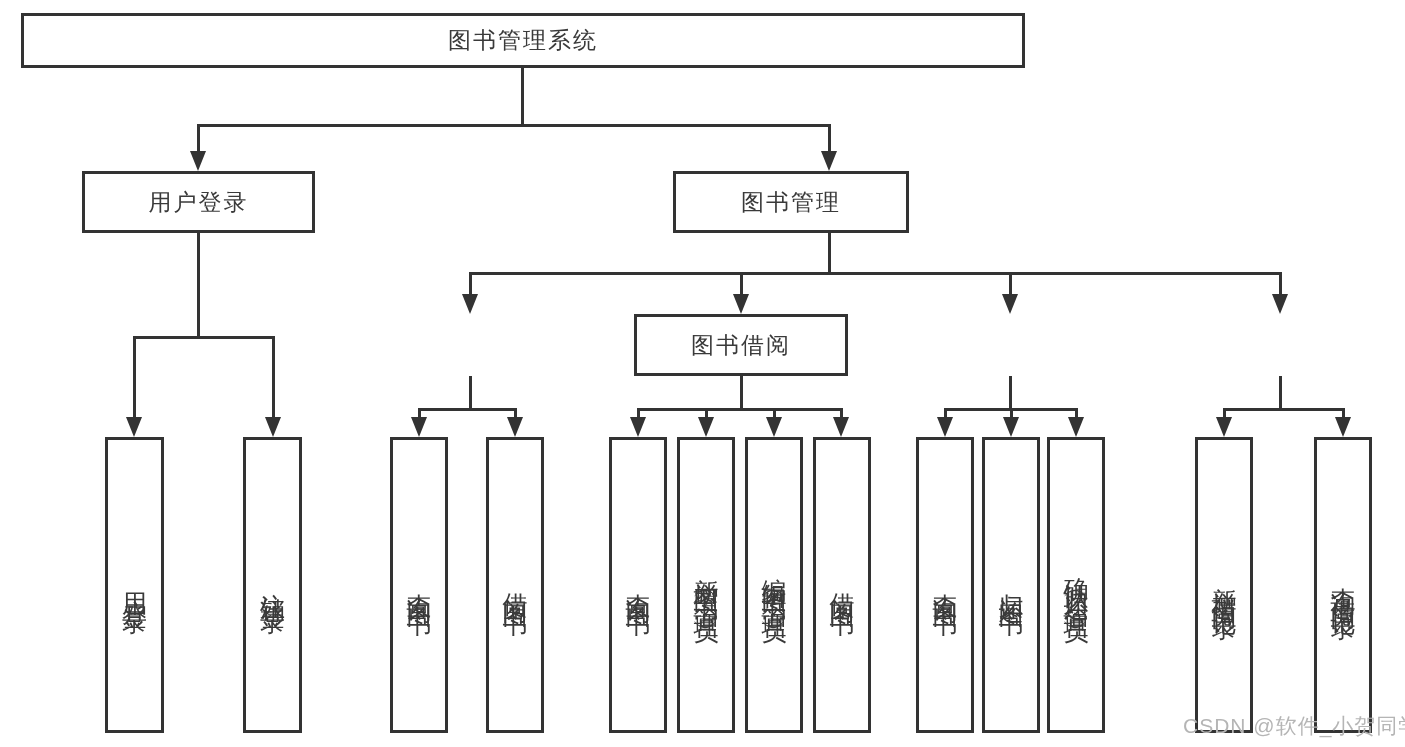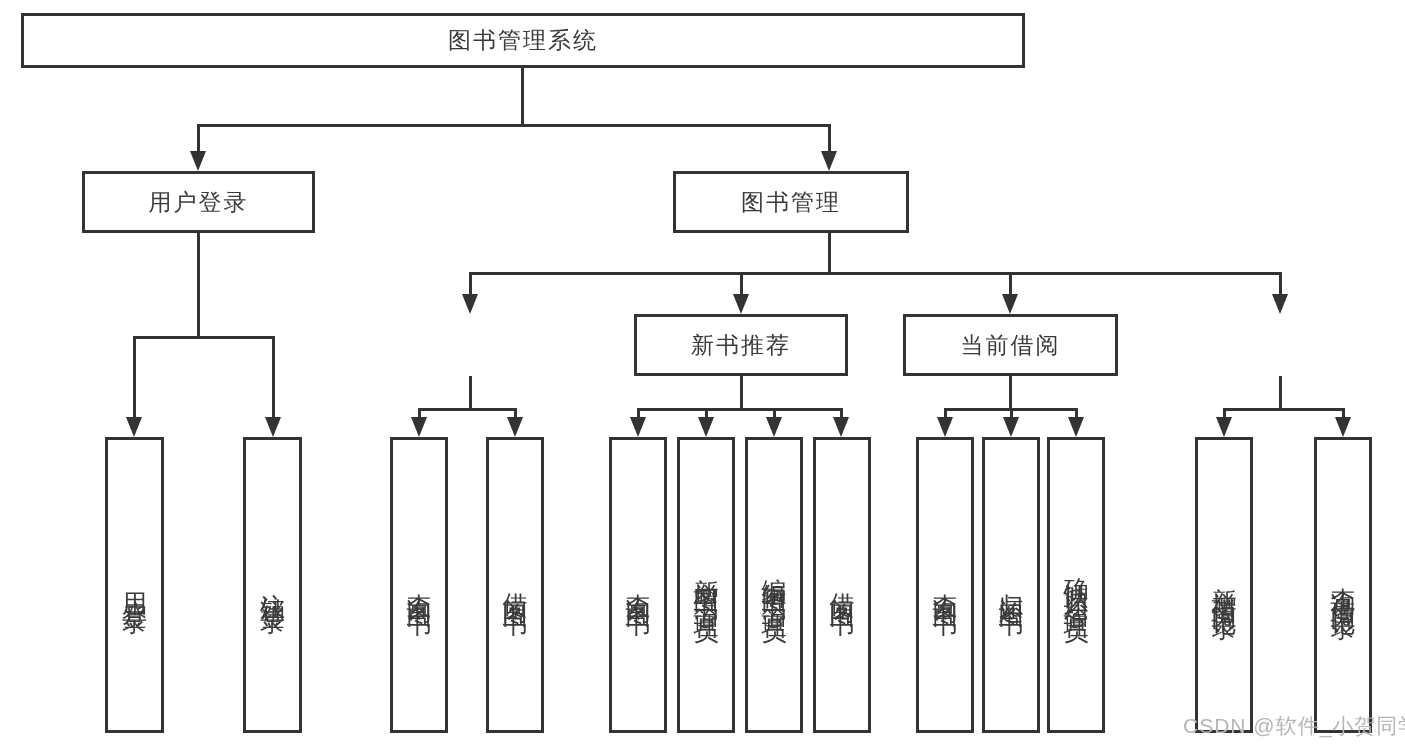--- a/index.html
+++ b/index.html
@@ -79,24 +79,21 @@
   </div>
 
   <div class="box h" style="left:82px; top:171px; width:233px; height:62px">
     <span>用户登录</span>
   </div>
   <div class="box h" style="left:673px; top:171px; width:236px; height:62px">
     <span>图书管理</span>
   </div>
 
   <div class="box h" style="left:634px; top:314px; width:214px; height:62px">
-    <span>新书推荐</span>
-  </div>
-  <div class="box h" style="left:903px; top:314px; width:215px; height:62px">
-    <span>当前借阅</span>
+    <span>图书借阅</span>
   </div>
 
   <div class="box v" style="left:105px; top:437px; width:59px; height:296px">
     <span>用户登录</span>
   </div>
   <div class="box v" style="left:243px; top:437px; width:59px; height:296px">
     <span>注销登录</span>
   </div>
 
   <div class="box v" style="left:390px; top:437px; width:58px; height:296px">

